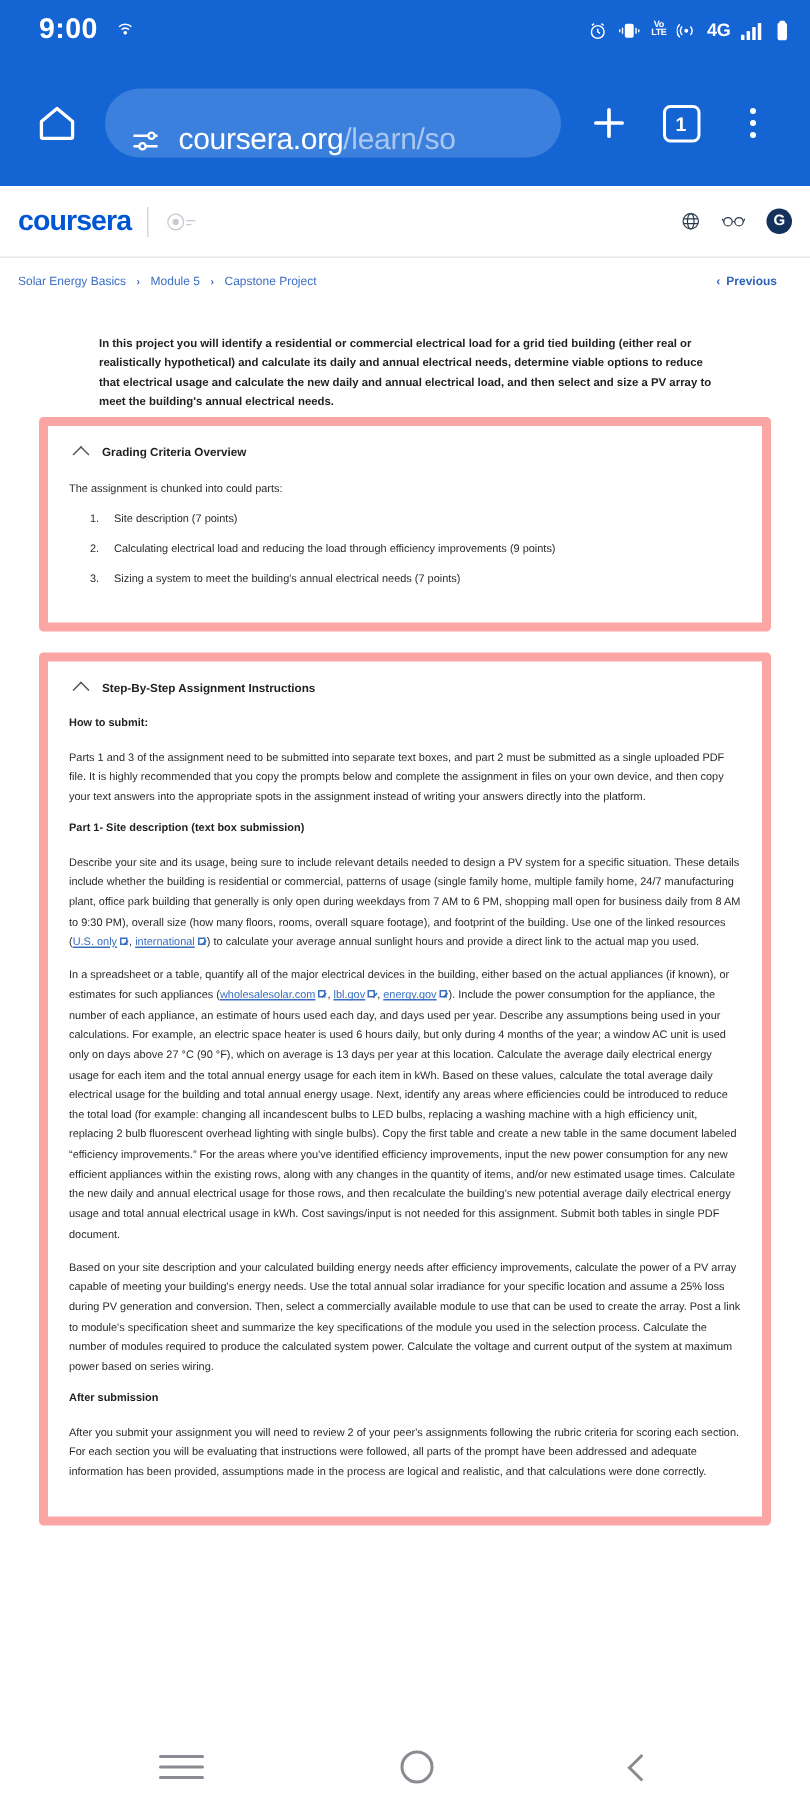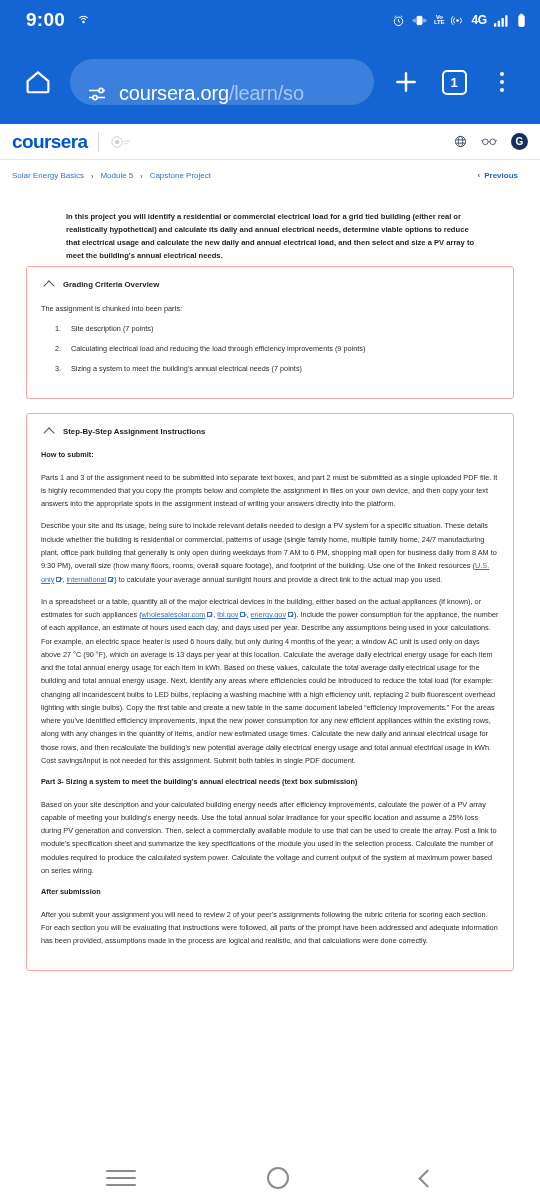--- a/index.html
+++ b/index.html
@@ -72,21 +72,21 @@
     border: 2.2px solid #fff;
     border-radius: 5px;
     display: flex; align-items: center; justify-content: center;
     font-size: 13px; font-weight: bold; color: #fff;
   }
   .kebab { display: flex; flex-direction: column; gap: 3.5px; align-items: center; }
   .kebab i { width: 4.5px; height: 4.5px; border-radius: 50%; background: #fff; display: block; }
 
   
   .site-header {
-    height: 36px;
+    height: 48px;
     background: #fff;
     border-bottom: 1px solid #e5e7eb;
     display: flex;
     align-items: center;
     padding: 0 12px;
   }
   .logo {
     font-size: 19px;
     font-weight: bold;
     color: #0056D2;
@@ -138,21 +138,21 @@
   .intro {
     font-size: 7.6px;
     font-weight: bold;
     line-height: 1.72;
     color: #1f1f1f;
     margin-bottom: 4px;
     padding: 0 38px 0 40px;
     text-align: left;
   }
   .card {
-    border: 1px solid #fca5a5;
+    border: 6px solid #fca5a5;
     border-radius: 3px;
     background: #fff;
     padding: 12px 14px 14px 14px;
     margin-bottom: 14px;
   }
   .card-head {
     display: flex;
     align-items: center;
     gap: 10px;
     margin-bottom: 12px;
@@ -391,42 +391,42 @@
 
 <div class="content">
 
   <p class="intro">In this project you will identify a residential or commercial electrical load for a grid tied building (either real or realistically hypothetical) and calculate its daily and annual electrical needs, determine viable options to reduce that electrical usage and calculate the new daily and annual electrical load, and then select and size a PV array to meet the building's annual electrical needs.</p>
 
   <div class="card">
     <div class="card-head">
       <span class="chev-up"></span>
       <span class="card-title">Grading Criteria Overview</span>
     </div>
-    <p class="body-text">The assignment is chunked into been parts:</p>
+    <p class="body-text">The assignment is chunked into could parts:</p>
     <ol class="numbered">
       <li>Site description (7 points)</li>
       <li>Calculating electrical load and reducing the load through efficiency improvements (9 points)</li>
       <li>Sizing a system to meet the building's annual electrical needs (7 points)</li>
     </ol>
   </div>
 
   <div class="card">
     <div class="card-head">
       <span class="chev-up"></span>
       <span class="card-title">Step-By-Step Assignment Instructions</span>
     </div>
 
     <p class="sub-head">How to submit:</p>
     <p class="body-text">Parts 1 and 3 of the assignment need to be submitted into separate text boxes, and part 2 must be submitted as a single uploaded PDF file.  It is highly recommended that you copy the prompts below and complete the assignment in files on your own device, and then copy your text answers into the appropriate spots in the assignment instead of writing your answers directly into the platform.</p>
 
+    <p class="sub-head">Part 1- Site description (text box submission)</p>
     <p class="body-text"><span>Describe your site and its usage, being sure to include relevant details needed to design a PV system for a specific situation. These details include whether the building is residential or commercial, patterns of usage (single family home, multiple family home, 24/7 manufacturing plant, office park building that generally is only open during weekdays from 7 AM to 6 PM, shopping mall open for business daily from 8 AM to 9:30 PM), overall size (how many floors, rooms, overall square footage), and footprint of the building. Use one of the linked resources (</span><a class="ext" href="#">U.S. only</a><span class="ext-icon"></span><span>, </span><a class="ext" href="#">international</a><span class="ext-icon"></span><span>) to calculate your average annual sunlight hours and provide a direct link to the actual map you used.</span></p>
 
     <p class="body-text"><span>In a spreadsheet or a table, quantify all of the major electrical devices in the building, either based on the actual appliances (if known), or estimates for such appliances (</span><a class="ext" href="#">wholesalesolar.com</a><span class="ext-icon"></span><span>, </span><a class="ext" href="#">lbl.gov</a><span class="ext-icon"></span><span>, </span><a class="ext" href="#">energy.gov</a><span class="ext-icon"></span><span>). Include the power consumption for the appliance, the number of each appliance, an estimate of hours used each day, and days used per year. Describe any assumptions being used in your calculations. For example, an electric space heater is used 6 hours daily, but only during 4 months of the year; a window AC unit is used only on days above 27 °C (90 °F), which on average is 13 days per year at this location. Calculate the average daily electrical energy usage for each item and the total annual energy usage for each item in kWh. Based on these values, calculate the total average daily electrical usage for the building and total annual energy usage. Next, identify any areas where efficiencies could be introduced to reduce the total load (for example: changing all incandescent bulbs to LED bulbs, replacing a washing machine with a high efficiency unit, replacing 2 bulb fluorescent overhead lighting with single bulbs). Copy the first table and create a new table in the same document labeled “efficiency improvements.” For the areas where you've identified efficiency improvements, input the new power consumption for any new efficient appliances within the existing rows, along with any changes in the quantity of items, and/or new estimated usage times. Calculate the new daily and annual electrical usage for those rows, and then recalculate the building's new potential average daily electrical energy usage and total annual electrical usage in kWh. Cost savings/input is not needed for this assignment. Submit both tables in single PDF document.</span></p>
 
-    <p class="sub-head">Part 3- Sizing a system to meet the building's annual electrical needs (text box submission)</p>
     <p class="body-text">Based on your site description and your calculated building energy needs after efficiency improvements, calculate the power of a PV array capable of meeting your building's energy needs. Use the total annual solar irradiance for your specific location and assume a 25% loss during PV generation and conversion. Then, select a commercially available module to use that can be used to create the array. Post a link to module's specification sheet and summarize the key specifications of the module you used in the selection process. Calculate the number of modules required to produce the calculated system power. Calculate the voltage and current output of the system at maximum power based on series wiring.</p>
 
     <p class="sub-head">After submission</p>
     <p class="body-text">After you submit your assignment you will need to review 2 of your peer's assignments following the rubric criteria for scoring each section. For each section you will be evaluating that instructions were followed, all parts of the prompt have been addressed and adequate information has been provided, assumptions made in the process are logical and realistic, and that calculations were done correctly.</p>
   </div>
 </div>
 
 <div class="navbar">
   <span class="nav-recents">
       <i></i>

